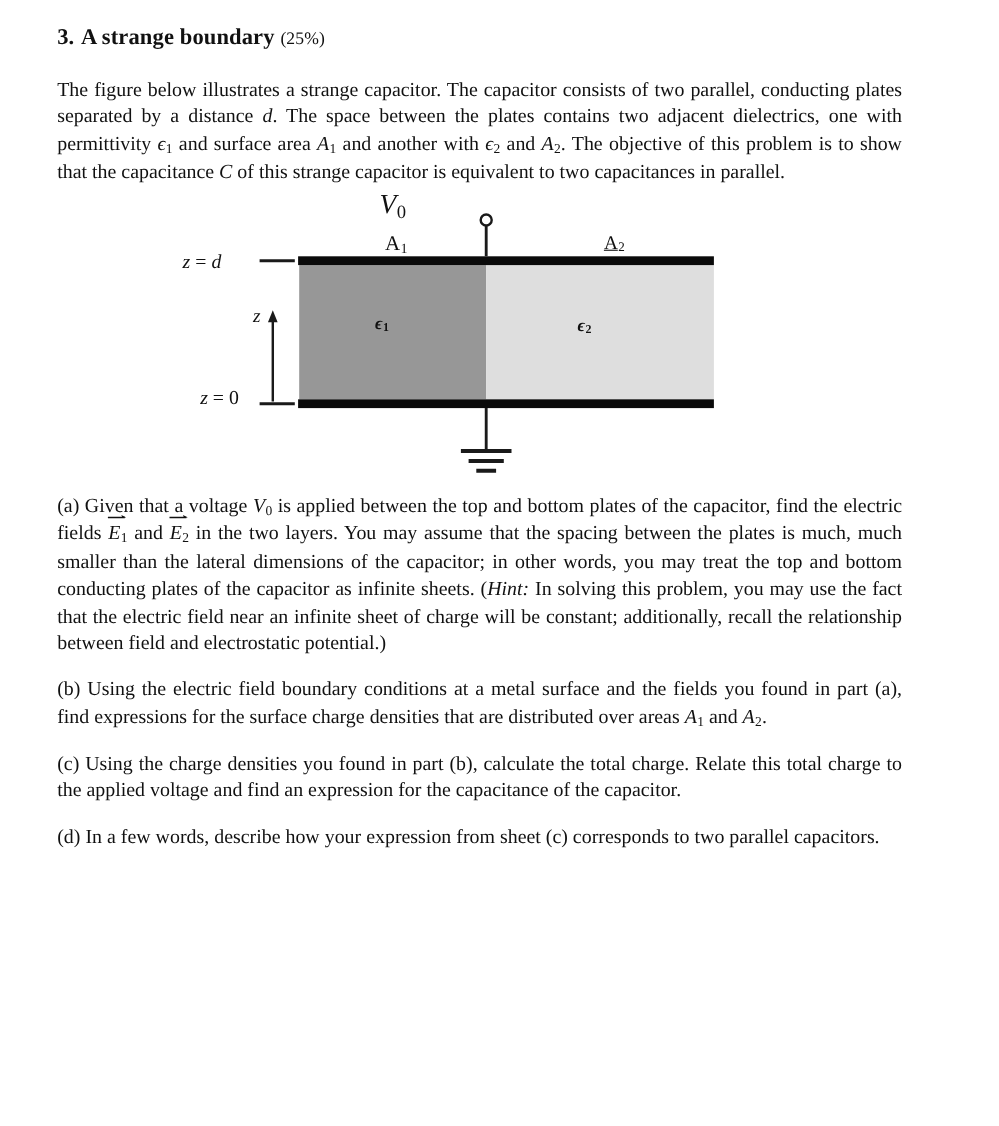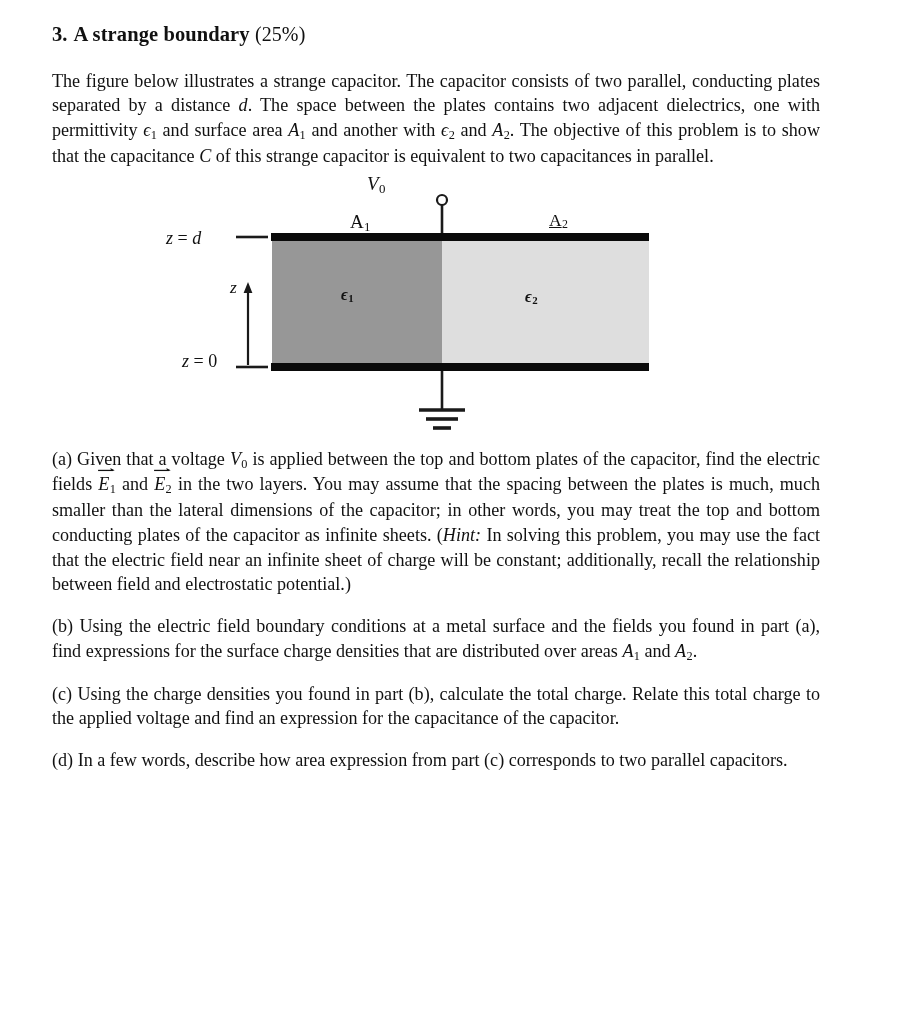--- a/index.html
+++ b/index.html
@@ -26,21 +26,21 @@
   .heading {
     font-size: 20.5px;
     font-weight: bold;
     letter-spacing: 0.1px;
     margin: 0 0 22px 0;
     line-height: 1.2;
   }
   .heading .num { margin-right: 6px; }
   .heading .pct {
     font-weight: normal;
-    font-size: 20px;
+    font-size: 16px;
   }
 
   
   .para {
     font-size: 18.1px;
     line-height: 1.365;
     text-align: justify;
     text-justify: inter-word;
     margin: 0 0 17px 0;
     hyphens: none;
@@ -93,21 +93,21 @@
     white-space: nowrap;
     line-height: 1;
   }
   .lbl-zd   { left: 114px; top: 60px;  font-size: 18px; }
   .lbl-z0   { left: 130px; top: 183px; font-size: 18px; }
   .lbl-zax  { left: 178px; top: 110px; font-size: 17.5px; font-style: italic; }
   .lbl-A1   { left: 298px; top: 43px;  font-size: 19px; }
   .lbl-A2   { left: 497px; top: 43px;  font-size: 17.5px; text-decoration: underline; }
   .lbl-e1   { left: 289px; top: 118px; font-size: 16px; font-weight: bold; }
   .lbl-e2   { left: 473px; top: 120px; font-size: 16px; font-weight: bold; }
-  .lbl-V0   { left: 293px; top: 5px;   font-size: 19px; margin-left: 22px; }
+  .lbl-V0   { left: 293px; top: 5px;   font-size: 25px; }
 </style>
 </head>
 <body>
 
 <div class="page">
 
   <h1 class="heading">
     <span class="num">3.</span><span>A strange boundary</span> <span class="pct">(25%)</span>
   </h1>
 
@@ -161,15 +161,15 @@
           <polygon points="19.5,6 14.5,3.4 15.4,6" fill="#111"></polygon>
         </svg><span>E</span></span><span class="sub">1</span><span> and </span><span class="vec"><svg class="arr" viewBox="0 0 20 10">
           <line x1="1" y1="6" x2="18" y2="6" stroke="#111" stroke-width="1.4"></line>
           <polygon points="19.5,6 14.5,3.4 15.4,6" fill="#111"></polygon>
         </svg><span>E</span></span><span class="sub">2</span><span> in the two layers. You may assume that the spacing between the plates is much, much smaller than the lateral dimensions of the capacitor; in other words, you may treat the top and bottom conducting plates of the capacitor as infinite sheets. (</span><i class="mvar">Hint:</i><span> In solving this problem, you may use the fact that the electric field near an infinite sheet of charge will be constant; additionally, recall the relationship between field and electrostatic potential.)</span></p>
 
   <p class="para"><span>(b)</span><span> Using the electric field boundary conditions at a metal surface and the fields you found in part (a), find expressions for the surface charge densities that are distributed over areas </span><i class="mvar">A</i><span class="sub">1</span><span> and </span><i class="mvar">A</i><span class="sub">2</span><span>.</span></p>
 
   <p class="para"><span>(c)</span><span> Using the charge densities you found in part (b), calculate the total charge. Relate this total charge to the applied voltage and find an expression for the capacitance of the capacitor.</span></p>
 
-  <p class="para"><span>(d)</span><span> In a few words, describe how area expression from part (c) corresponds to two parallel capacitors.</span></p>
+  <p class="para"><span>(d)</span><span> In a few words, describe how your expression from sheet (c) corresponds to two parallel capacitors.</span></p>
 
 </div>
 
 </body></html>

